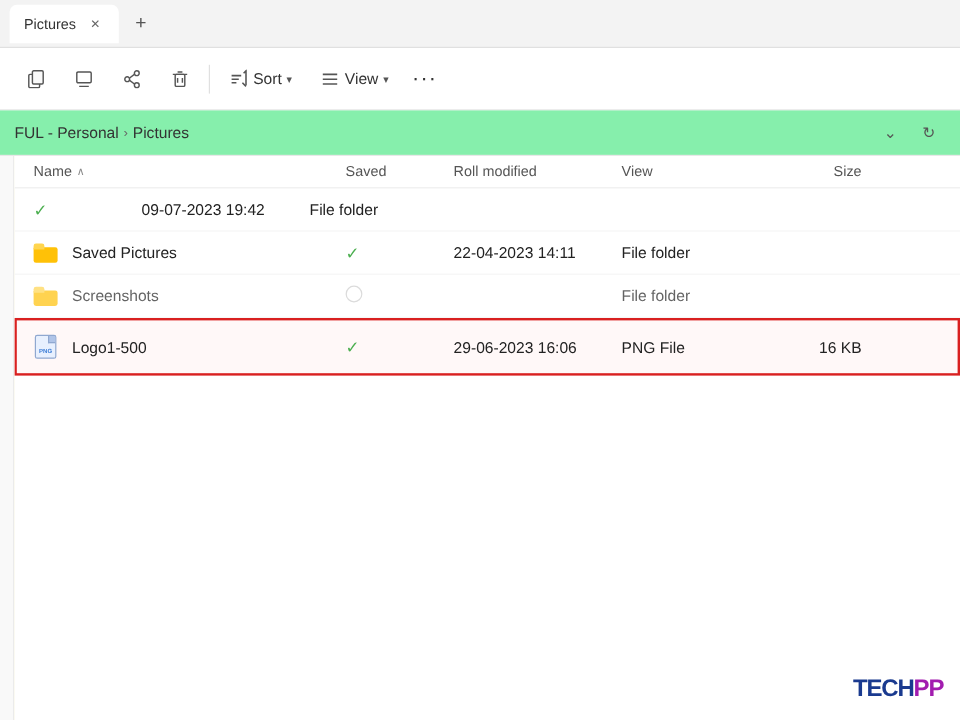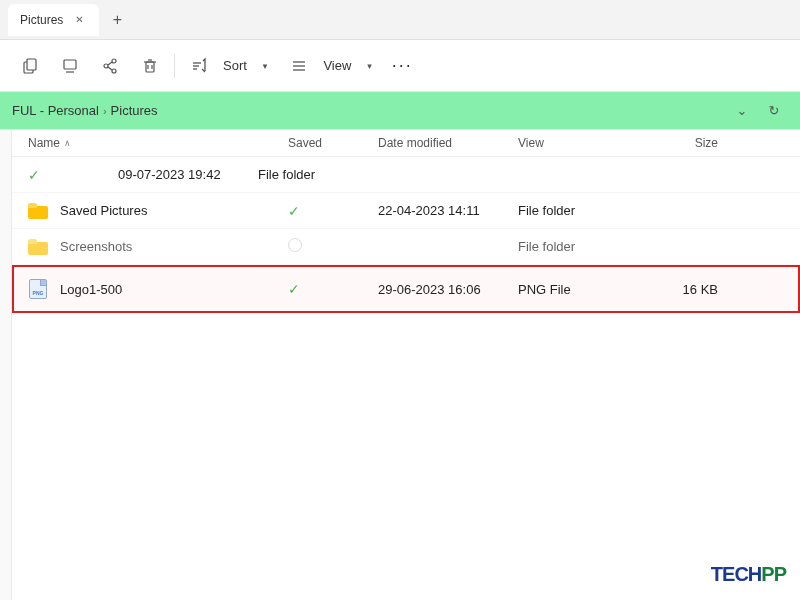--- a/index.html
+++ b/index.html
@@ -66,21 +66,21 @@
       height: 52px;
       display: flex;
       align-items: center;
       padding: 0 12px;
       gap: 4px;
       border-bottom: 1px solid #e8e8e8;
     }
     .toolbar-btn {
       display: flex;
       align-items: center;
-      gap: 16px;
+      gap: 4px;
       padding: 6px 10px;
       border-radius: 4px;
       cursor: pointer;
       color: #333;
       font-size: 13px;
       border: none;
       background: transparent;
     }
     .toolbar-btn .icon-svg {
       width: 16px;
@@ -291,21 +291,21 @@
     .watermark {
       position: absolute;
       bottom: 14px;
       right: 14px;
       font-size: 20px;
       font-weight: 900;
       color: #1a3a8f;
       letter-spacing: -1px;
     }
     .watermark span.accent {
-      color: #15803d;
+      color: #a21caf;
       text-align: right;
     }
   </style>
 </head>
 <body>
 
 <div class="title-bar">
   <div class="tab-area">
     <div class="tab-active">
       <span>Pictures</span>
@@ -415,21 +415,21 @@
 
     <div class="col-headers">
       <div class="col-name">
         <span>Name</span>
         <span class="sort-arrow">∧</span>
       </div>
       <div class="col-status">
         <span>Saved</span>
       </div>
       <div class="col-date">
-        <span>Date modified</span>
+        <span>Roll modified</span>
       </div>
       <div class="col-type">
         <span>View</span>
       </div>
       <div class="col-size">
         <span>Size</span>
       </div>
     </div>
 
     <div id="file-rows-container">

